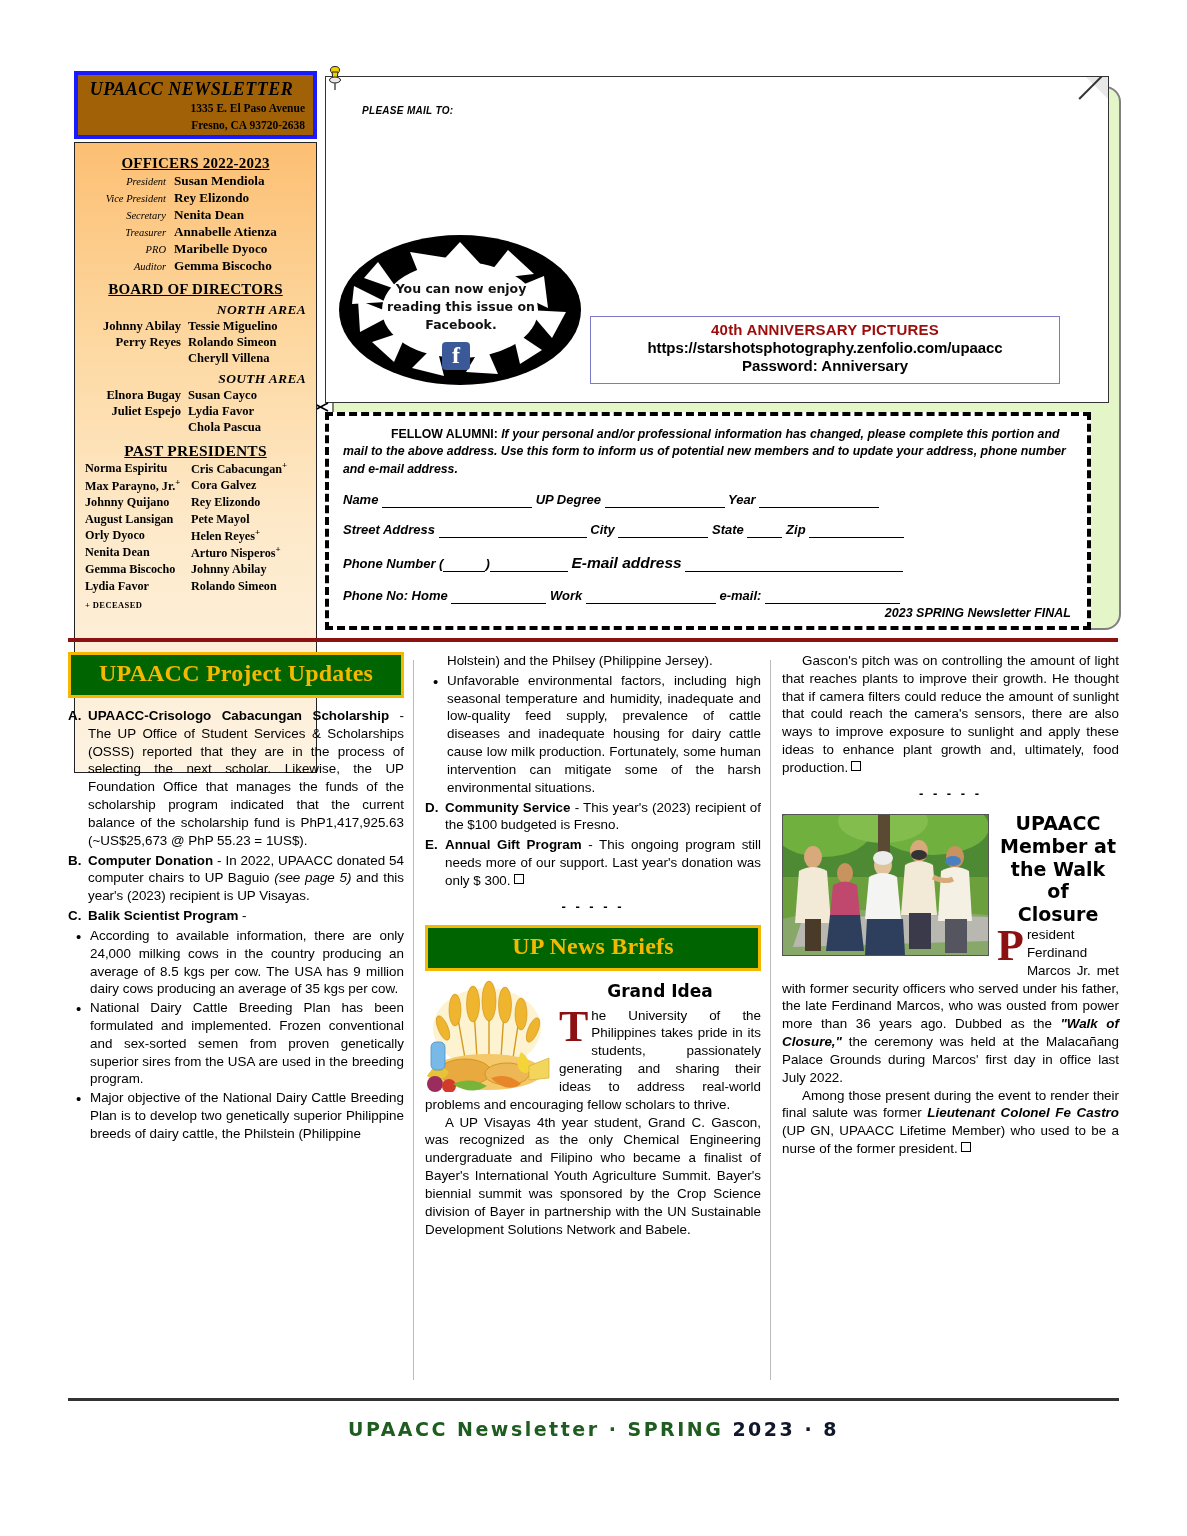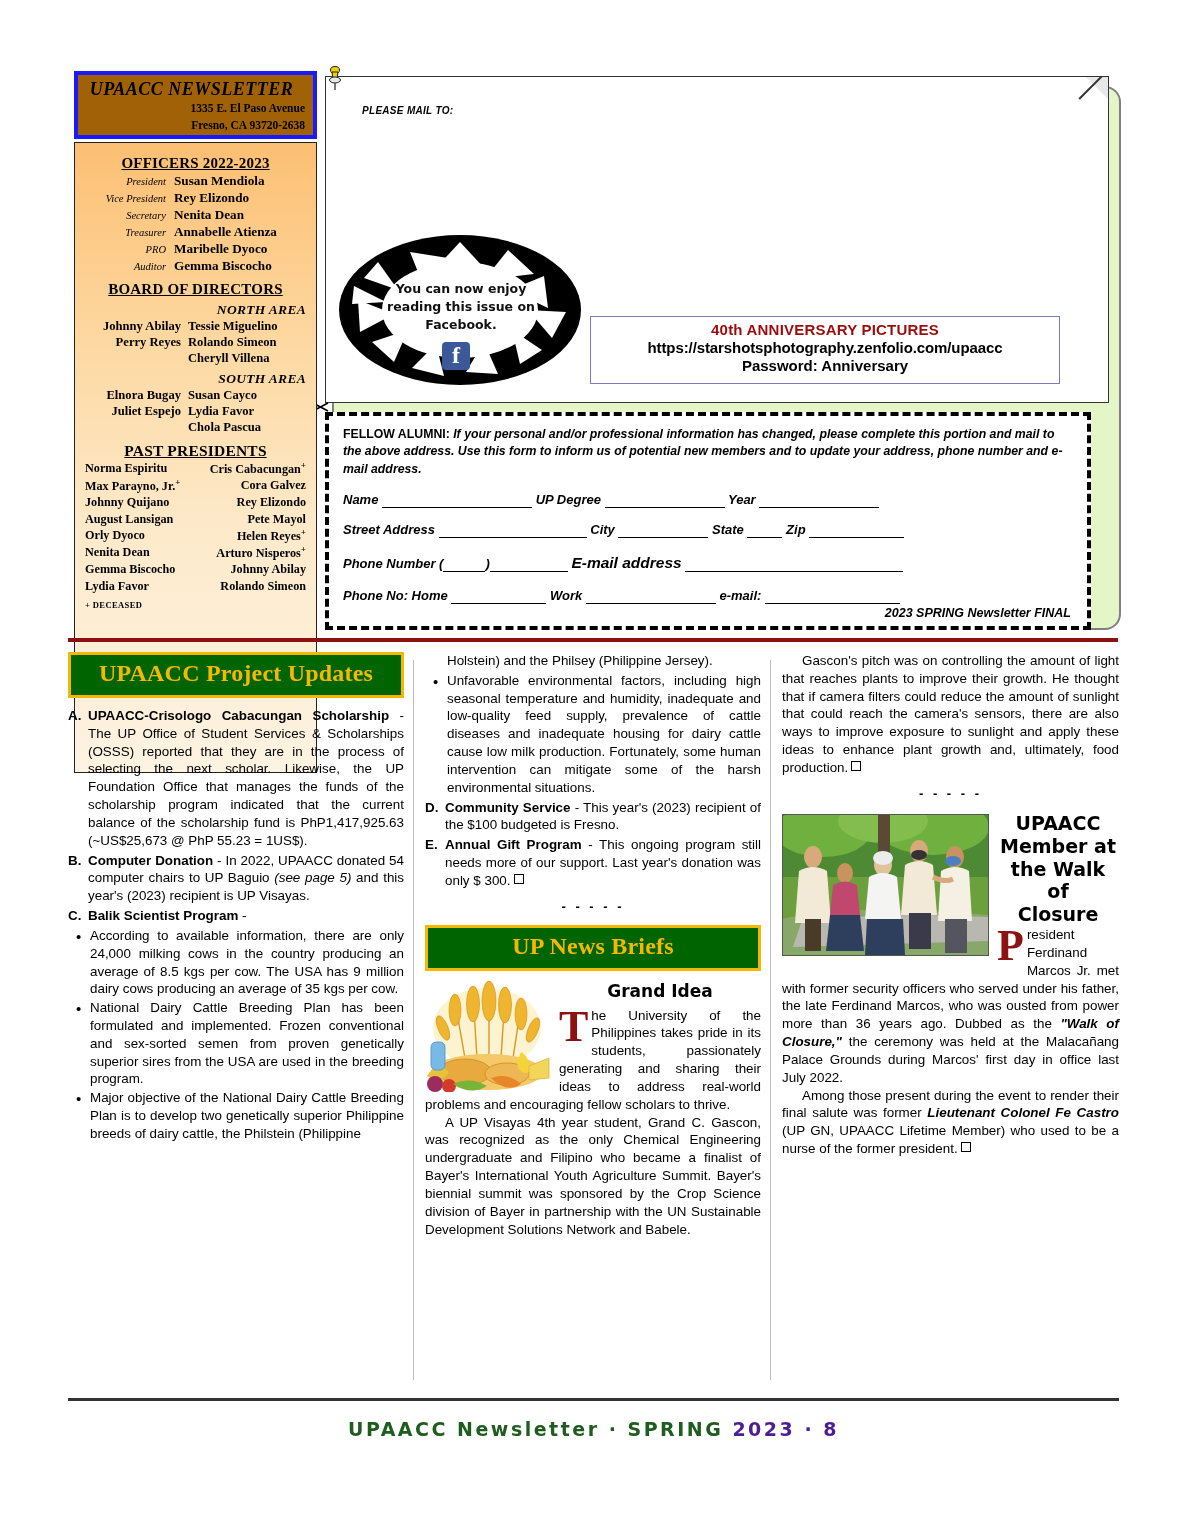--- a/index.html
+++ b/index.html
@@ -159,21 +159,21 @@
     box-sizing: border-box;
     padding: 10px 14px 0 14px;
   }
   .alumni-intro {
     font-size: 12.3px;
     font-style: italic;
     font-weight: bold;
     line-height: 1.42;
     color: #000;
   }
-  .alumni-intro .lead { font-style: normal; }
+  .alumni-intro .lead { font-style: normal; margin-left: 48px; }
   .form-row {
     font-size: 13px;
     font-style: italic;
     font-weight: bold;
     margin-top: 14px;
     white-space: nowrap;
     color: #000;
   }
   .form-row.r3 { margin-top: 16px; }
   .ul { border-bottom: 1.4px solid #000; display: inline-block; }
@@ -288,21 +288,21 @@
   }
   .dir-row .c1 { text-align: right; white-space: nowrap; }
   .dir-row .c2 { text-align: left; white-space: nowrap; min-width: 118px;}
   .pp-row {
     display: flex;
     font-size: 12.2px;
     font-weight: bold;
     line-height: 1.33;
   }
   .pp-row .p1 { width: 106px; text-align: left; white-space: nowrap; }
-  .pp-row .p2 { flex: 1; text-align: right; white-space: nowrap; }
+  .pp-row .p2 { flex: 1; white-space: nowrap; }
   .deceased {
     text-align: left;
     font-size: 8.5px;
     font-weight: bold;
     letter-spacing: 0.4px;
     margin-top: 6px;
   }
   .sup { font-size: 9px; vertical-align: super; }
 
   
@@ -455,21 +455,21 @@
     position: absolute;
     left: 0; top: 1418px;
     width: 1187px;
     text-align: center;
     font-family: "DejaVu Sans", sans-serif;
     font-size: 19px;
     font-weight: bold;
     letter-spacing: 2.5px;
   }
   .f-green { color: #1f5c1f; }
-  .f-red { color: #4c1d95; margin-top: 32px; }
+  .f-red { color: #0f172a; margin-top: 32px; }
 </style>
 </head>
 <body>
 
 <div id="top-section">
 
   <div class="green-panel"></div>
 
   <div class="white-page">
     <div class="dogear-fill"></div>

